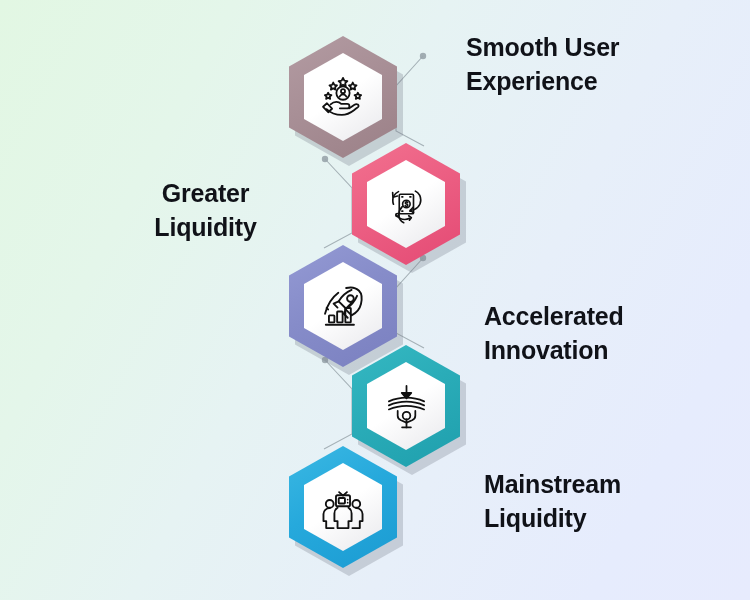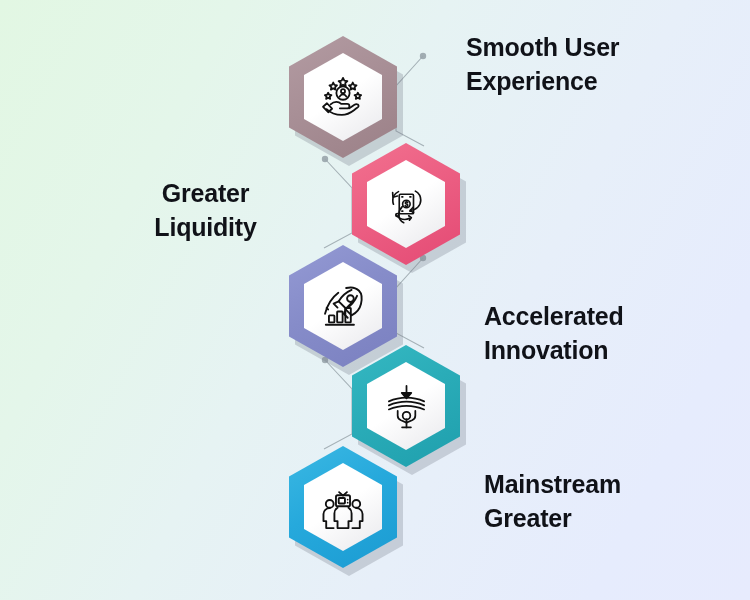--- a/index.html
+++ b/index.html
@@ -211,15 +211,15 @@
           <path d="M25 33c-2.6 1.6-4 4.2-4 7.2V50h4v9h14v-9h4v-9.8c0-3-1.4-5.6-4-7.2"></path>
           <circle cx="15" cy="28" r="5"></circle>
           <path d="M15 33.5c-4.5 0-8 3.2-8 7.6V50h3.5v9H20"></path>
           <circle cx="49" cy="28" r="5"></circle>
           <path d="M49 33.5c4.5 0 8 3.2 8 7.6V50h-3.5v9H44"></path>
         </svg>
       </span>
     </div>
   </div>
   <div class="label right" id="label-5">Mainstream
-Greater</div>
+Liquidity</div>
 
 </div>
 
 </body></html>

